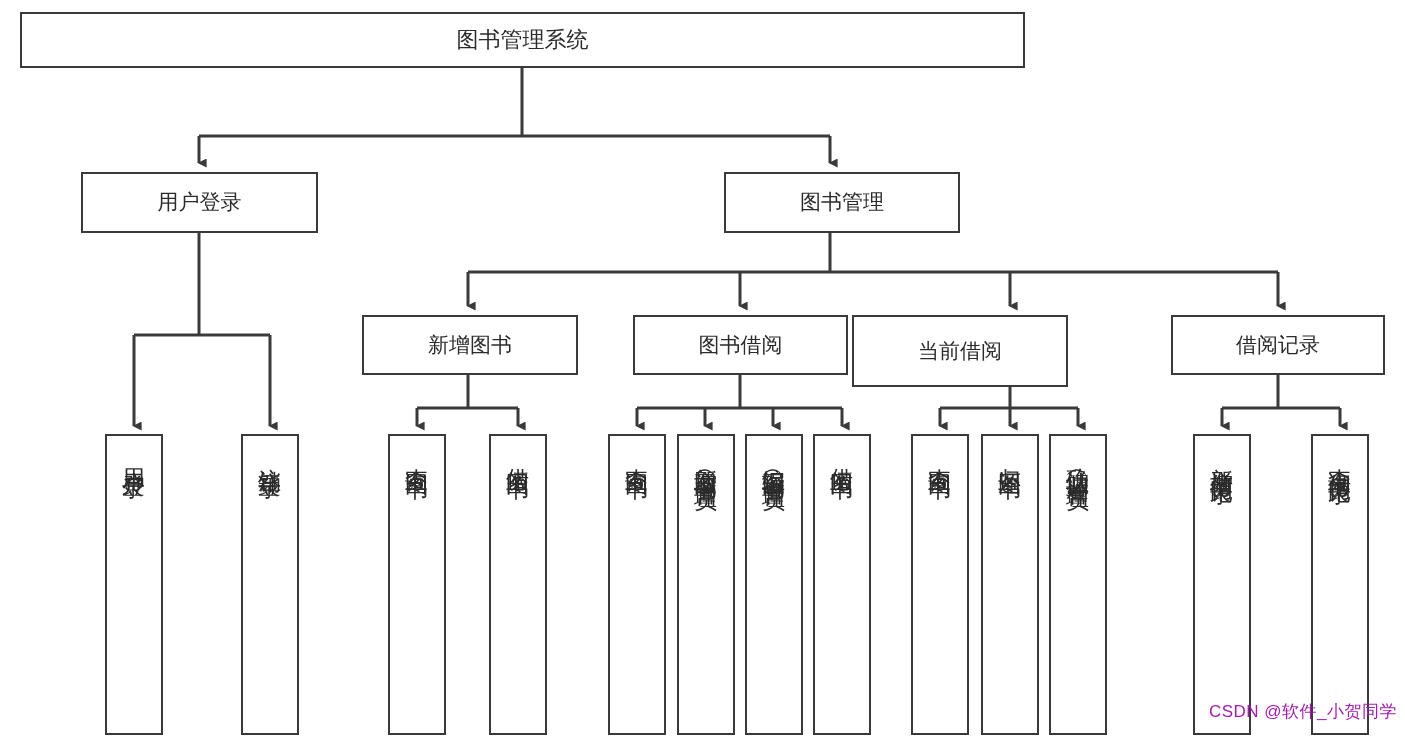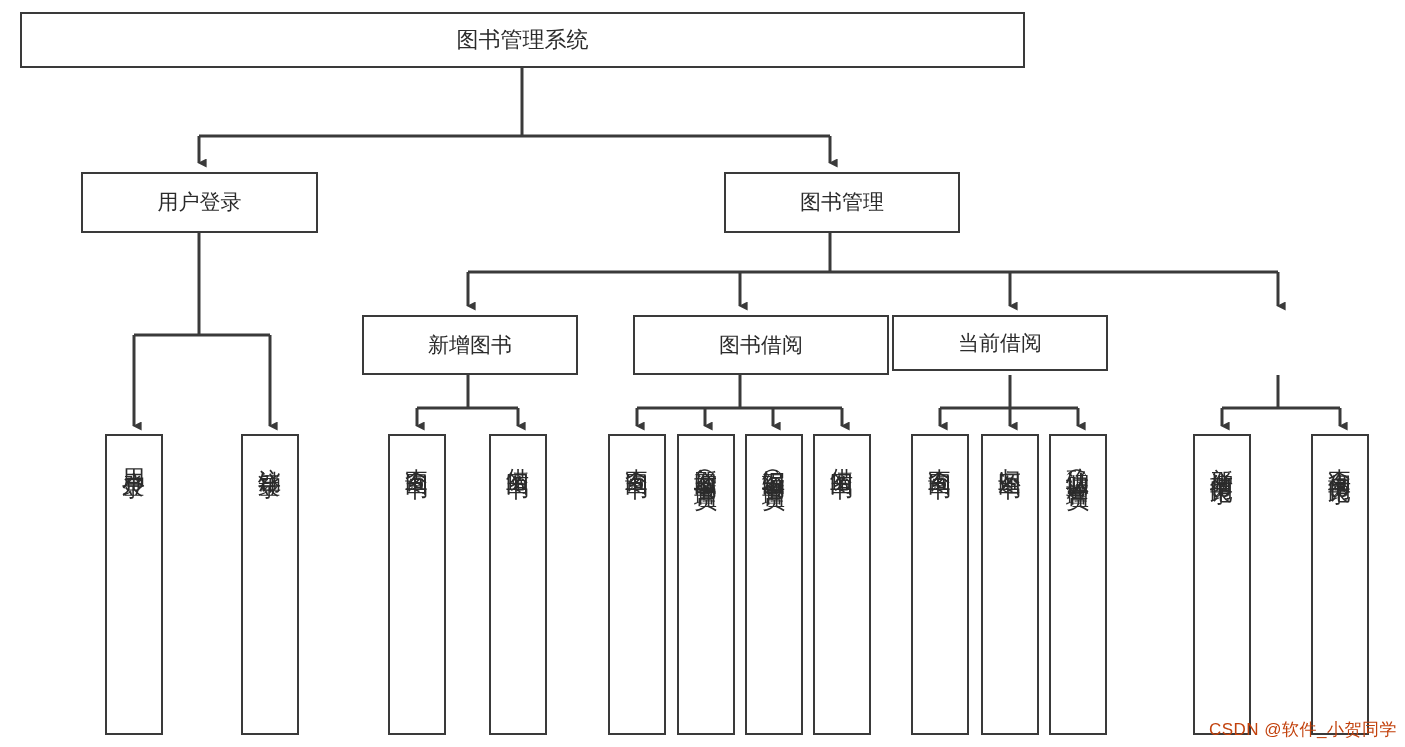--- a/index.html
+++ b/index.html
@@ -59,23 +59,23 @@
     writing-mode: vertical-rl;
     text-orientation: upright;
     font-size: 23px;
     line-height: 1.05;
     letter-spacing: 3px;
     white-space: nowrap;
   }
   #watermark {
     position: absolute;
     right: 8px;
-    bottom: 6px;
+    bottom: 24px;
     font-size: 17px;
-    color: #c2410c;
+    color: #a21caf;
     letter-spacing: 0.5px;
     white-space: nowrap;
     user-select: none;
   }
 </style>
 </head>
 <body>
 
 <div id="diagram-canvas">
 
@@ -136,25 +136,28 @@
   <div class="node horiz" style="left:81px; top:172px; width:237px; height:61px;">
     <span class="node-label">用户登录</span>
   </div>
   <div class="node horiz" style="left:712px; top:172px; width:236px; height:61px;margin-left:12px;">
     <span class="node-label">图书管理</span>
   </div>
 
   <div class="node horiz" style="left:362px; top:315px; width:216px; height:60px;">
     <span class="node-label">新增图书</span>
   </div>
-  <div class="node horiz" style="left:633px; top:315px; width:256px; height:60px;">
+  <div class="node horiz" style="left:633px; top:315px; width:215px; height:60px;">
     <span class="node-label">图书借阅</span>
   </div>
-  <div class="node horiz" style="left:892px; top:315px; width:216px; height:56px;">
+  <div class="node horiz" style="left:852px; top:315px; width:216px; height:72px;">
     <span class="node-label">当前借阅</span>
+  </div>
+  <div class="node horiz" style="left:1171px; top:315px; width:214px; height:60px;">
+    <span class="node-label">借阅记录</span>
   </div>
 
   <div class="node vert" style="left:105px; top:434px; width:58px; height:301px;">
     <span class="node-label">用户登录</span>
   </div>
   <div class="node vert" style="left:241px; top:434px; width:58px; height:301px;">
     <span class="node-label">注销登录</span>
   </div>
 
   <div class="node vert" style="left:388px; top:434px; width:58px; height:301px;">

